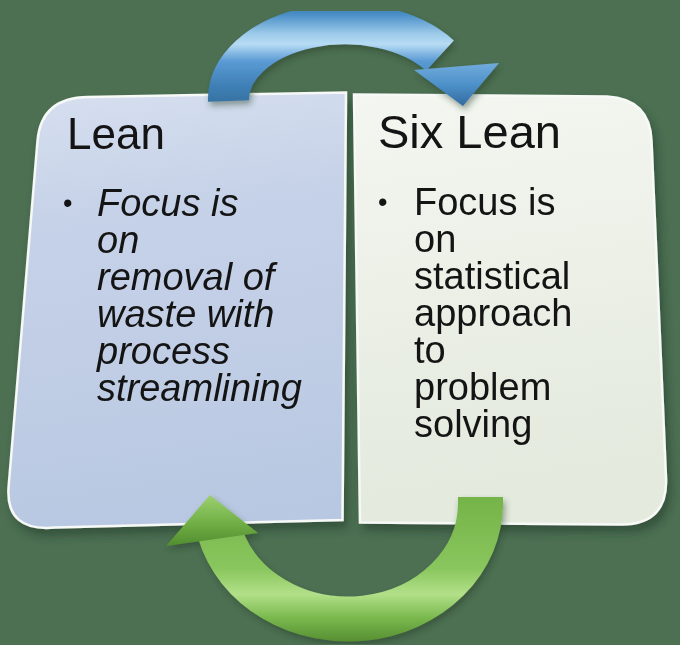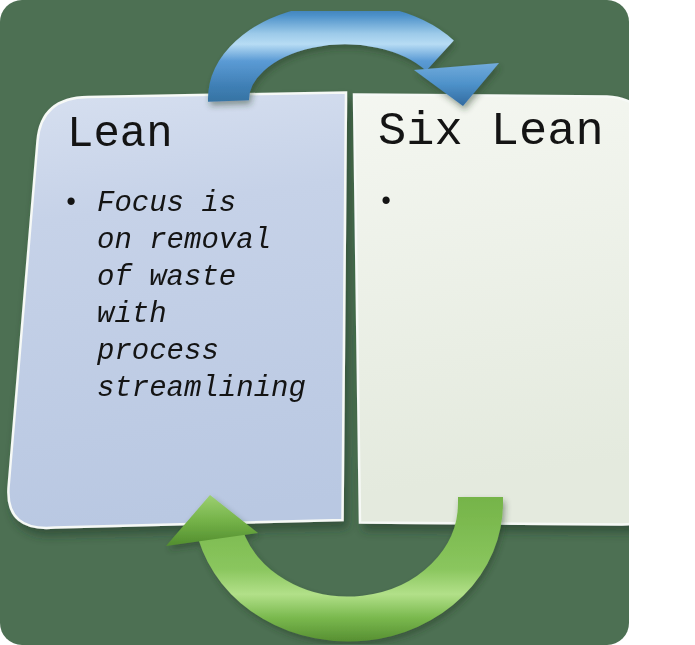--- a/index.html
+++ b/index.html
@@ -1,33 +1,32 @@
 <!DOCTYPE html>
 <html><head>
 <meta charset="utf-8">
 <style>
   html,body { margin:0; padding:0; }
   .stage {
-    position:relative; width:629px; height:645px;
+    position:relative; width:680px; height:645px;
     background:#4d7053; overflow:hidden;
-    font-family:Liberation Mono, monospace;
-    border-radius:22px;
+    font-family:Liberation Sans, sans-serif;
   }
   .stage svg { position:absolute; left:0; top:0; }
   .card-text { position:absolute; z-index:2; color:#141414; }
   .card-text.left  { left:63px;  top:108px; width:285px; }
   .card-text.right { left:378px; top:104px; width:290px; }
   .title { line-height:1.2; white-space:nowrap; }
   .card-text.left  .title { font-size:44px; padding-left:4px; }
   .card-text.right .title { font-size:47px; }
   .bullet-row { display:flex; align-items:flex-start; margin-top:24px; }
   .marker { font-size:27px; line-height:37px; flex:0 0 auto; }
   .card-text.left  .marker { width:34px; }
   .card-text.right .marker { width:36px; }
-  .btext { font-size:29px; line-height:37px; }
+  .btext { font-size:38px; line-height:37px; }
   .card-text.left  .btext { font-style:italic; width:180px; }
   .card-text.right .btext { width:176px; }
 </style>
 </head>
 <body>
 
 <div class="stage">
 
   <svg width="695" height="645" viewBox="0 0 695 645">
     <defs>
@@ -96,16 +95,17 @@
     <div class="bullet-row">
       <span class="marker">•</span>
       <div class="btext">Focus is on removal of waste with process streamlining</div>
     </div>
   </div>
 
   <div class="card-text right">
     <div class="title">Six Lean</div>
     <div class="bullet-row">
       <span class="marker">•</span>
+      <div class="btext">Focus is on statistical approach to problem solving</div>
     </div>
   </div>
 
 </div>
 
 </body></html>

